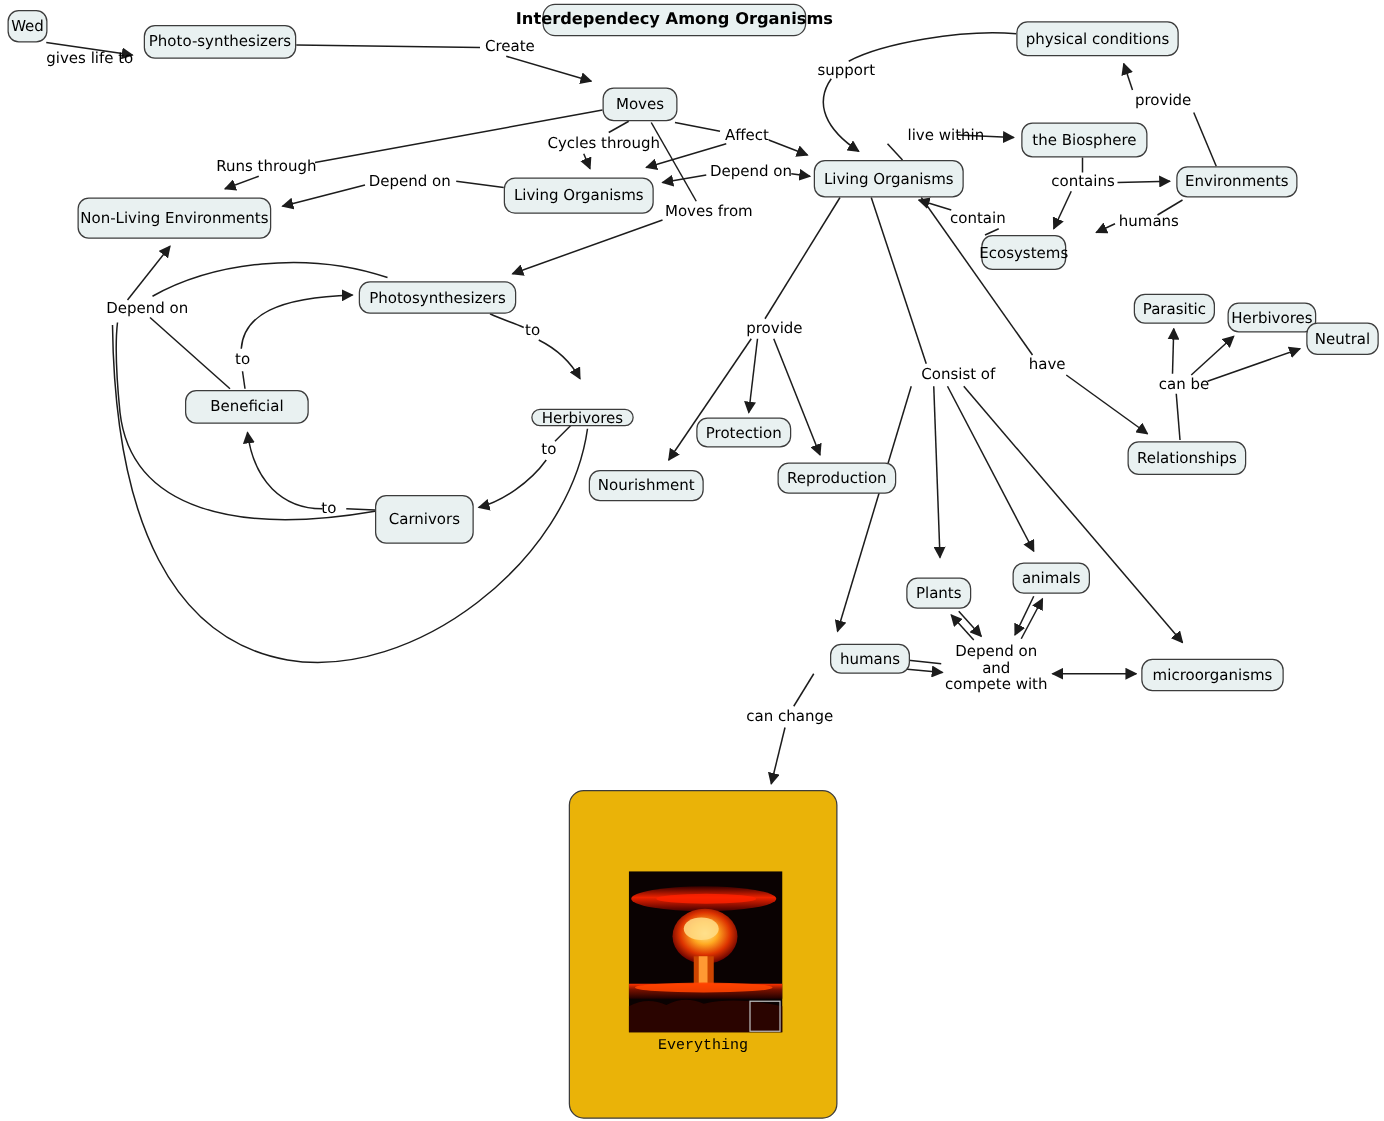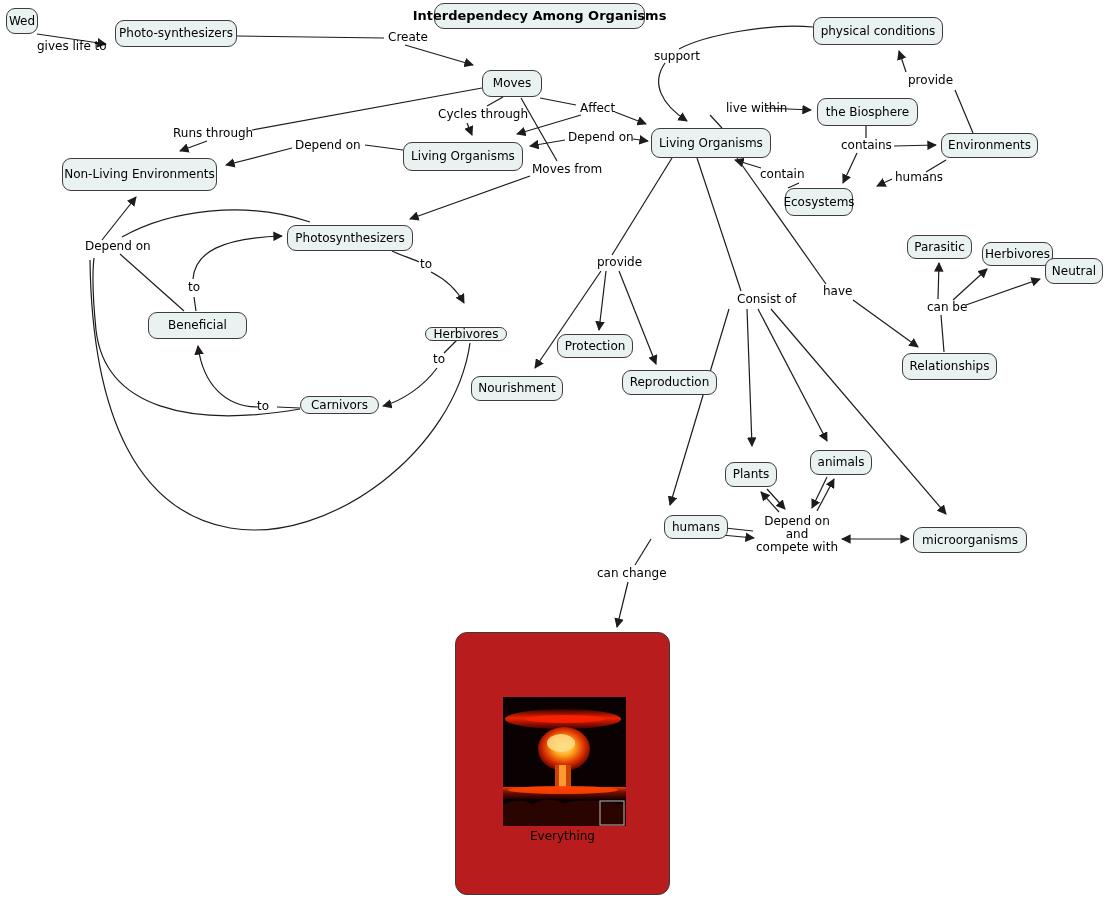--- a/index.html
+++ b/index.html
@@ -5,22 +5,22 @@
   html,body{margin:0;padding:0;background:#ffffff;}
   #canvas{position:relative;width:1107px;height:897px;background:#ffffff;overflow:hidden;
           font-family:"DejaVu Sans","Liberation Sans",sans-serif;}
   svg.edges{position:absolute;left:0;top:0;z-index:1;}
   .node{position:absolute;z-index:2;box-sizing:border-box;background:#e9f1f1;border:1.4px solid #3c3c3c;
         border-radius:9px;color:#000;font-size:12px;text-align:center;display:flex;
         align-items:center;justify-content:center;white-space:nowrap;line-height:1.05;}
   .node.title{font-weight:bold;font-size:13px;border-radius:10px;}
   .lbl{position:absolute;z-index:2;color:#000;font-size:12px;white-space:nowrap;line-height:1.1;}
   .lbl.center{text-align:center;white-space:normal;}
-  .bignode{position:absolute;z-index:2;box-sizing:border-box;background:#b91c1c;border:1.4px solid #3c3c3c;
-           border-radius:12px;}
+  .bignode{position:absolute;z-index:2;box-sizing:border-box;background:#eab308;border:1.4px solid #3c3c3c;
+           border-radius:12px;font-family:Liberation Mono, monospace;}
   .caption{position:absolute;z-index:3;width:100%;text-align:center;color:#000;font-size:12px;}
 </style>
 </head>
 <body>
 
 <div id="canvas">
 
   <svg class="edges" width="1107" height="897">
     <defs>
       <marker id="arr" viewBox="0 0 10 10" refX="9" refY="5" markerWidth="8" markerHeight="8" orient="auto-start-reverse">
@@ -134,21 +134,21 @@
   <div class="node" style="left:817px;top:98px;width:101px;height:28px">the Biosphere</div>
   <div class="node" style="left:941px;top:133px;width:97px;height:25px">Environments</div>
   <div class="node" style="left:785px;top:188px;width:68px;height:28px">Ecosystems</div>
   <div class="node" style="left:907px;top:235px;width:65px;height:24px">Parasitic</div>
   <div class="node" style="left:982px;top:242px;width:71px;height:24px">Herbivores</div>
   <div class="node" style="left:1045px;top:258px;width:58px;height:26px">Neutral</div>
   <div class="node" style="left:902px;top:353px;width:95px;height:27px">Relationships</div>
   <div class="node" style="left:287px;top:225px;width:126px;height:26px">Photosynthesizers</div>
   <div class="node" style="left:148px;top:312px;width:99px;height:27px">Beneficial</div>
   <div class="node" style="left:425px;top:327px;width:82px;height:14px">Herbivores</div>
-  <div class="node" style="left:300px;top:396px;width:79px;height:18px">Carnivors</div>
+  <div class="node" style="left:300px;top:396px;width:79px;height:39px">Carnivors</div>
   <div class="node" style="left:557px;top:334px;width:76px;height:24px">Protection</div>
   <div class="node" style="left:471px;top:376px;width:92px;height:25px">Nourishment</div>
   <div class="node" style="left:622px;top:370px;width:95px;height:25px">Reproduction</div>
   <div class="node" style="left:725px;top:462px;width:52px;height:25px">Plants</div>
   <div class="node" style="left:810px;top:450px;width:62px;height:25px">animals</div>
   <div class="node" style="left:664px;top:515px;width:64px;height:24px">humans</div>
   <div class="node" style="left:913px;top:527px;width:114px;height:26px">microorganisms</div>
 
   <div class="bignode" style="left:455px;top:632px;width:215px;height:263px">
     <svg width="123" height="129" style="position:absolute;left:47px;top:64px">

